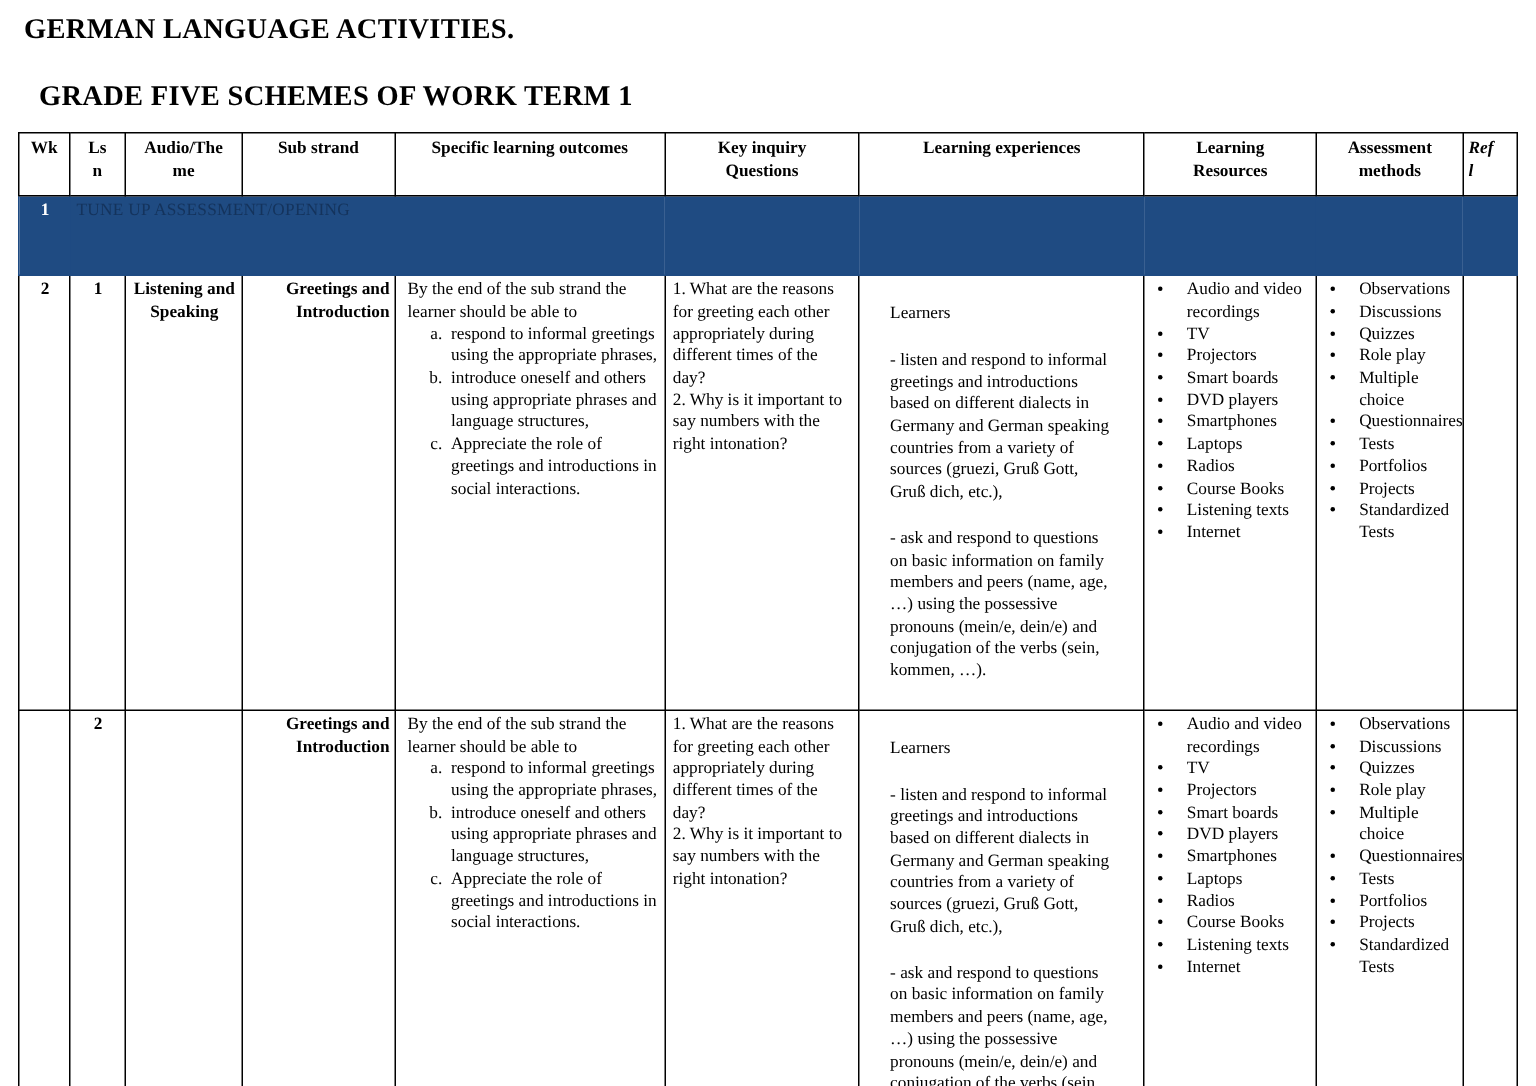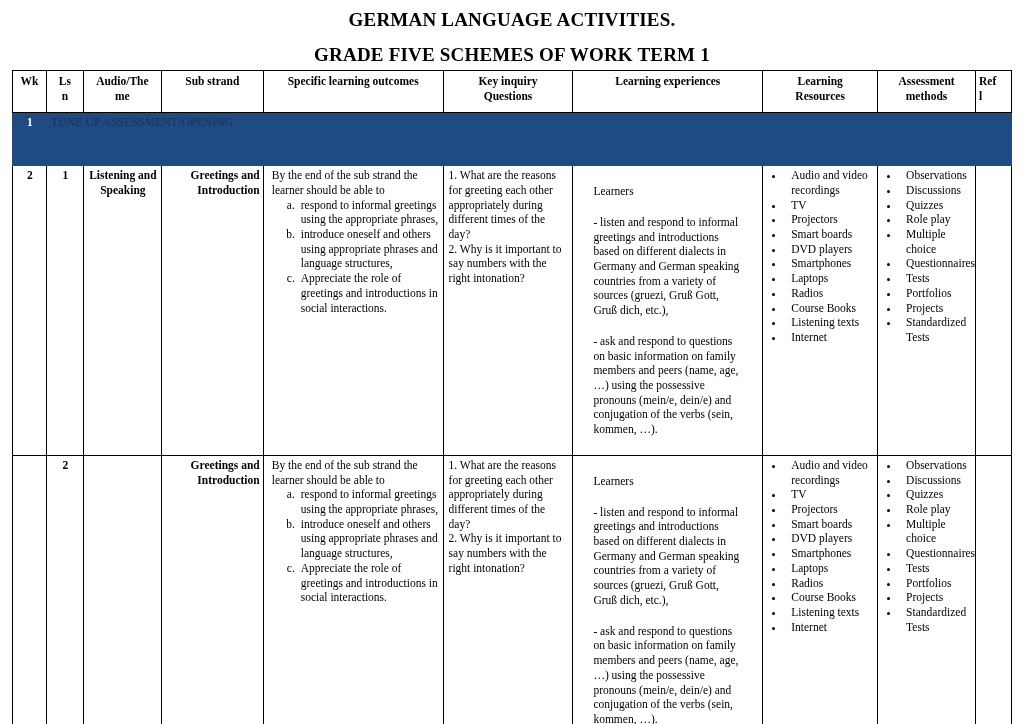--- a/index.html
+++ b/index.html
@@ -18,35 +18,35 @@
   .page {
     position: relative;
     width: 1024px;
     height: 724px;
     box-sizing: border-box;
   }
 
   
   .titles {
     padding-top: 6px;
-    text-align: center;
+    padding-left: 16px;
   }
   .doc-title {
     font-size: 19px;
     font-weight: bold;
     letter-spacing: 0.2px;
     line-height: 1.45;
     margin: 0;
   }
   .doc-subtitle {
     font-size: 19px;
     font-weight: bold;
     letter-spacing: 0.2px;
     line-height: 1.45;
-    margin: 0;
+    margin: 10px;
     padding-top: 7px;
   }
 
   
   table.tbl {
     border-collapse: collapse;
     table-layout: fixed;
   }
   .top-table {
     width: 1000px;
@@ -88,20 +88,21 @@
     padding: 3px 2px 4px 2px;
     vertical-align: top;
     height: 34px;
   }
   .hd-two-line {
     display: block;
   }
   .hd-two-line.left {
     text-align: left;
     padding-left: 1px;
+    font-style: italic;
   }
 
   
   .banner-row td {
     background: #1f4b82;
     border: 1px solid #1f4b82;
     height: 48px;
     vertical-align: top;
   }
   .banner-row td.banner-wk {

